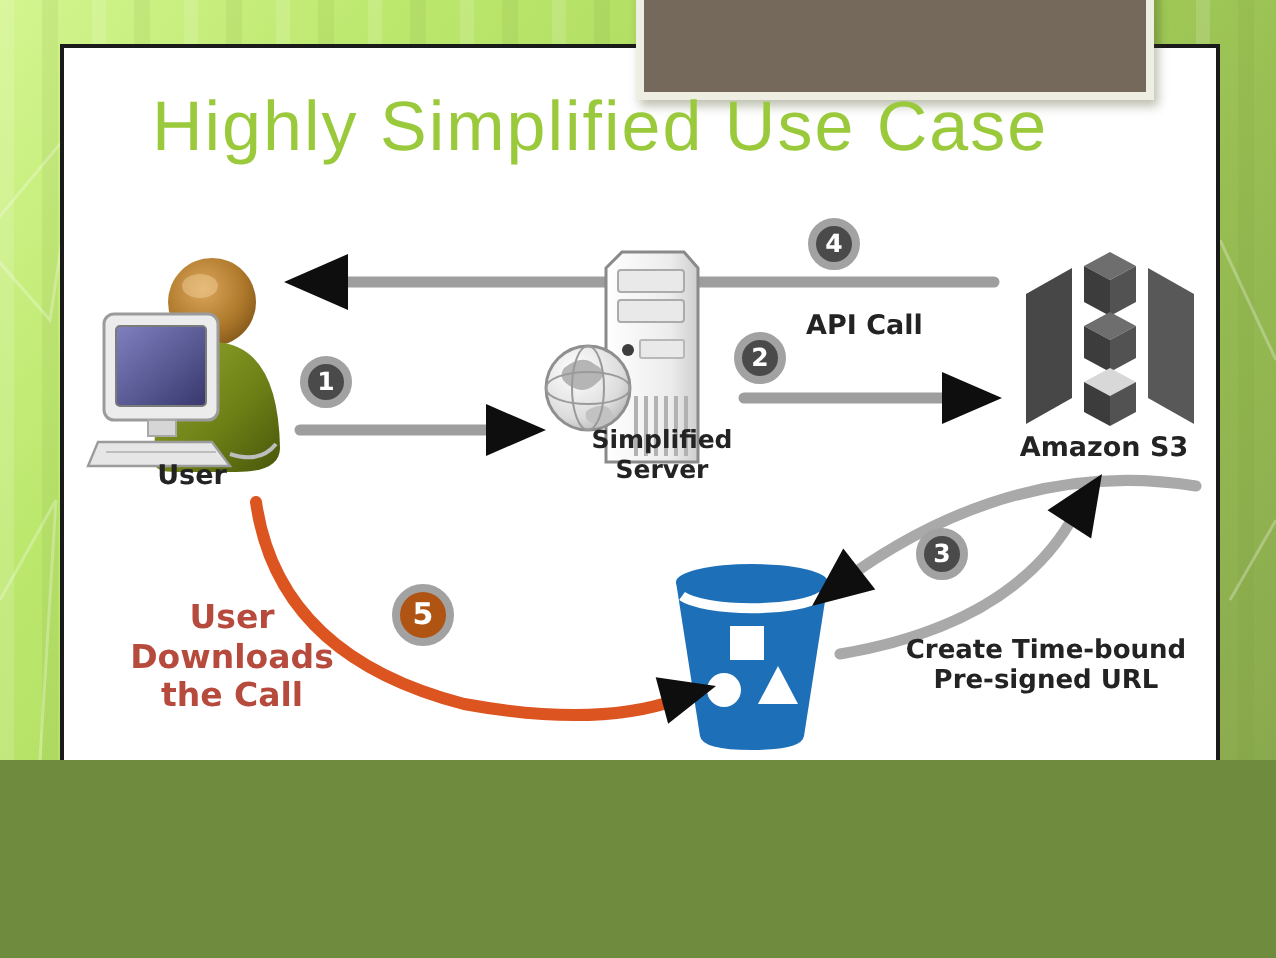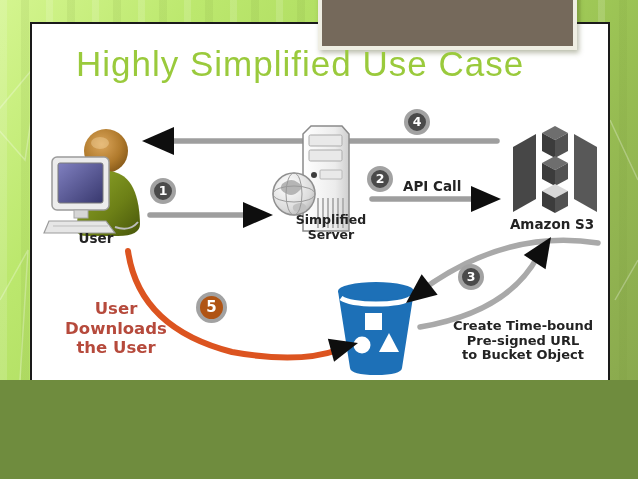--- a/index.html
+++ b/index.html
@@ -208,31 +208,30 @@
   <div class="badge" style="left:458px; top:264px;">
     <span>3</span>
   </div>
   <div class="badge" style="left:404px; top:109px;">
     <span>4</span>
   </div>
   <div class="badge orange" style="left:196px; top:292px;">
     <span>5</span>
   </div>
 
-  <div class="dlabel" style="left:403px; top:178px;">API Call</div>
+  <div class="dlabel" style="left:403px; top:155px;">API Call</div>
   <div class="dlabel center" style="left:66px; top:230px; width:60px;">User</div>
   <div class="app-server-label">
     <div>Simplified</div>
     <div>Server</div>
   </div>
   <div class="dlabel center" style="left:502px; top:216px; width:100px;">Amazon S3</div>
   <div class="create-label">
     <div>Create Time-bound</div>
     <div>Pre-signed URL</div>
-    <div>to Bucket Object</div>
   </div>
   <div class="downloads">
     <div>User</div>
     <div>Downloads</div>
-    <div>the User</div>
+    <div>the Call</div>
   </div>
 
 </div>
 
 </body></html>

